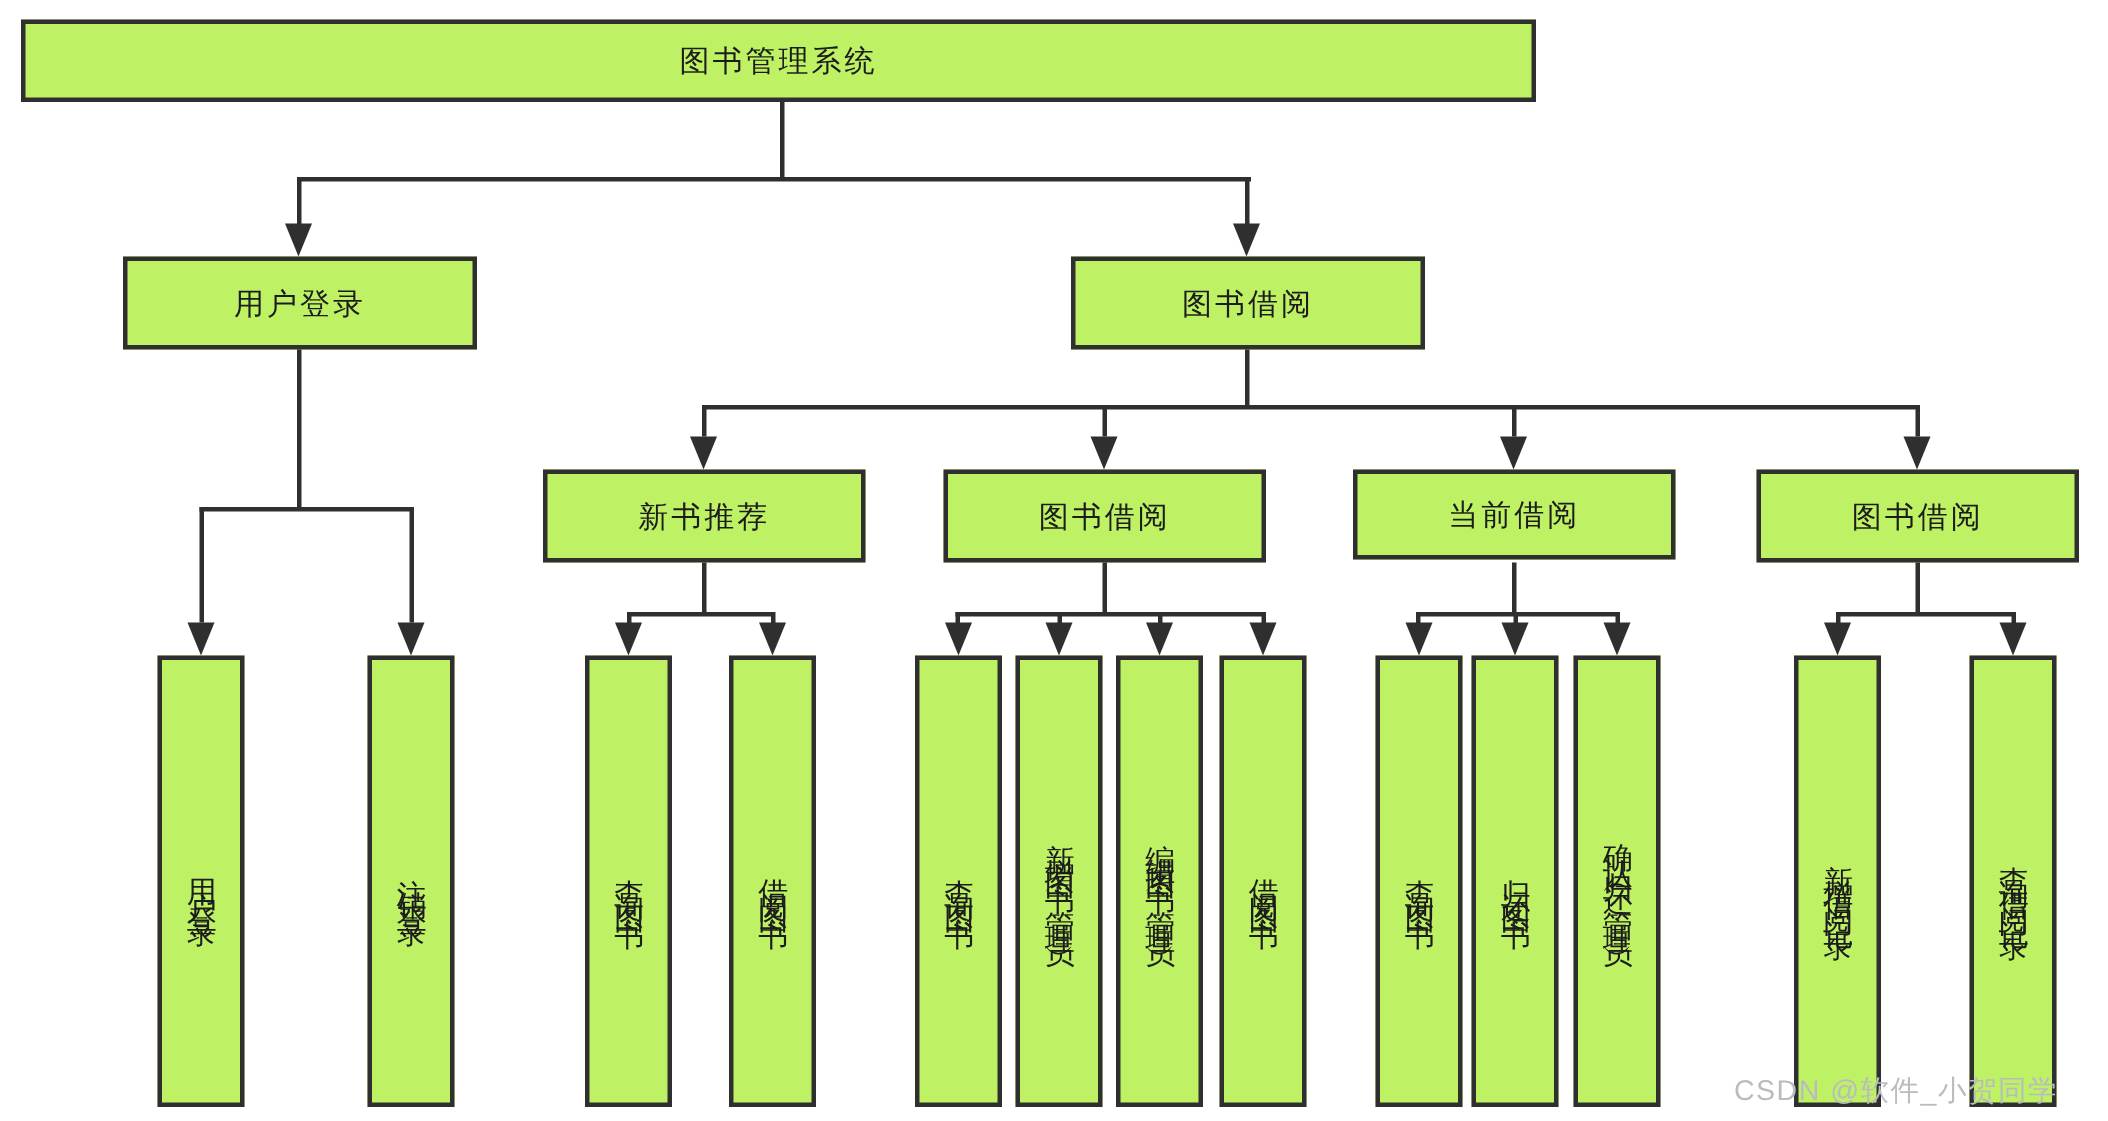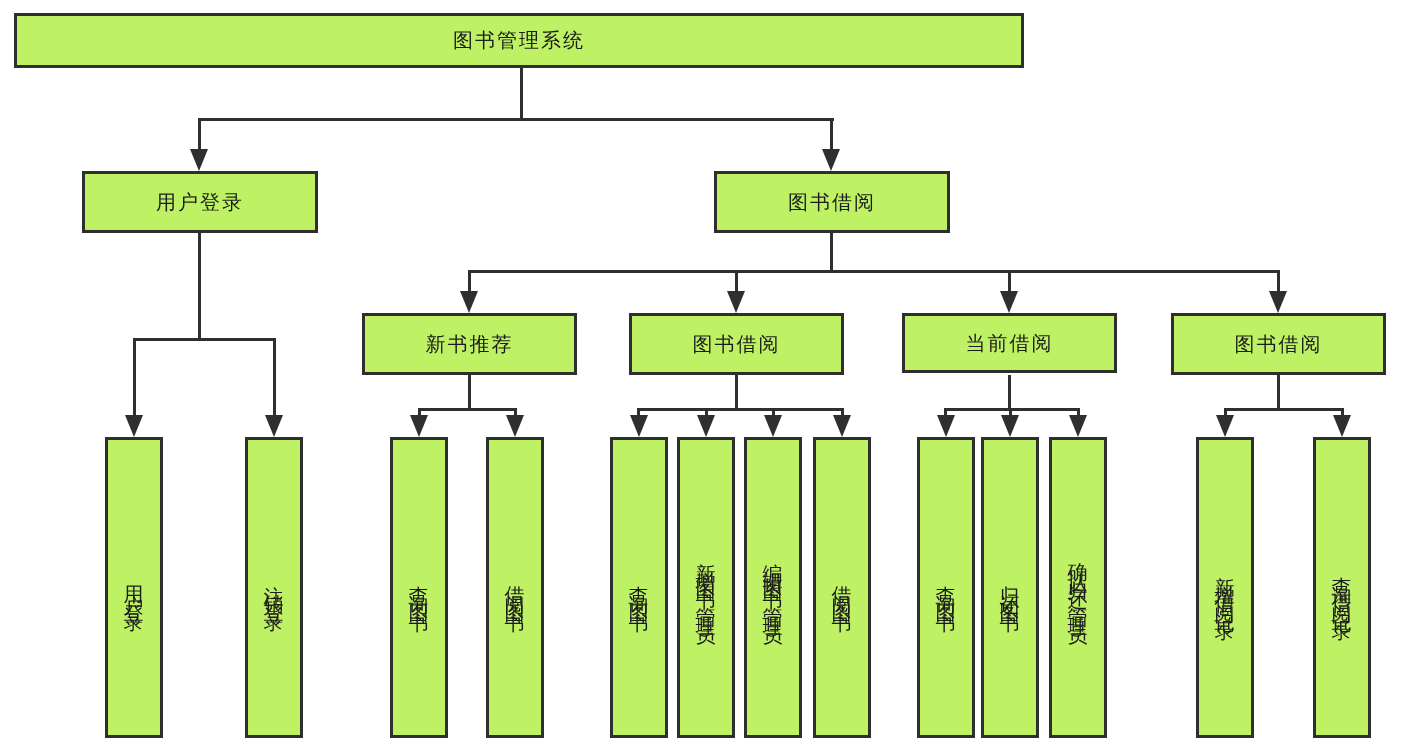--- a/index.html
+++ b/index.html
@@ -145,14 +145,15 @@
   <div class="lv" style="left:1077px;top:408px;height:9px"></div>
   <div class="arr" style="left:1069px;top:415px"></div>
 
   <div class="lv" style="left:1277px;top:375px;height:33px"></div>
   <div class="lh" style="left:1224px;top:408px;width:120px"></div>
   <div class="lv" style="left:1224px;top:408px;height:9px"></div>
   <div class="arr" style="left:1216px;top:415px"></div>
   <div class="lv" style="left:1341px;top:408px;height:9px"></div>
   <div class="arr" style="left:1333px;top:415px"></div>
 
+  <div class="watermark">CSDN @软件_小贺同学</div>
 
 </div>
 
 </body></html>

